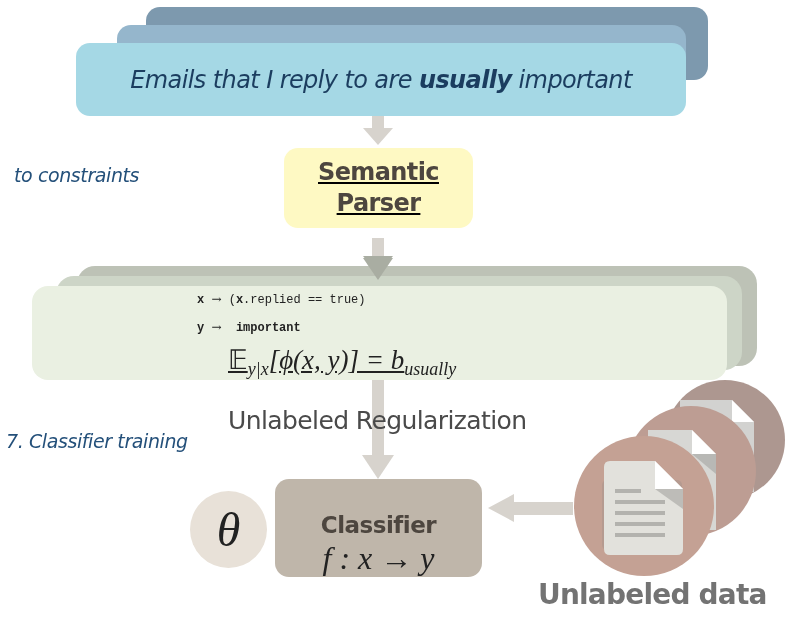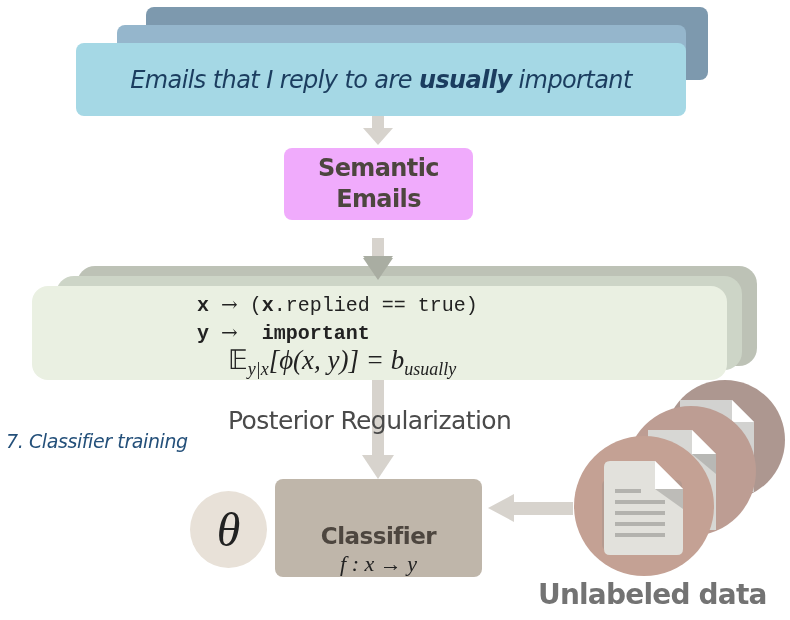--- a/index.html
+++ b/index.html
@@ -1,53 +1,53 @@
 <!DOCTYPE html>
 <html><head>
 <meta charset="utf-8">
 <style>
   html, body { margin:0; padding:0; }
   body { width:790px; height:620px; position:relative; background:#ffffff; overflow:hidden;
          font-family:"DejaVu Sans", sans-serif; }
   .abs { position:absolute; }
-  .rbox { position:absolute; border-radius:8px; }
+  .rbox { position:absolute; border-radius:14px; }
   
   .in-back { left:146px; top:7px; width:562px; height:73px; background:#7d99ae; }
   .in-mid  { left:117px; top:25px; width:569px; height:73px; background:#95b6cc; }
   .in-front{ left:76px; top:43px; width:610px; height:73px; background:#a5d8e5;
              display:flex; align-items:center; justify-content:center; }
   .in-text { font-family:"DejaVu Sans", sans-serif; font-style:italic; font-size:24px; color:#1b3d5f;
              letter-spacing:-0.6px; }
   .in-text b { font-weight:bold; }
 
   .step-label { position:absolute; font-family:"DejaVu Sans", sans-serif; font-style:italic;
                 color:#24507a; font-size:19px; line-height:27px; letter-spacing:-0.4px; }
 
-  .parser { left:284px; top:148px; width:189px; height:72px; background:#f0abfc;
-            display:flex; flex-direction:column; align-items:center; justify-content:center; }
+  .parser { left:284px; top:148px; width:189px; height:80px; background:#fef9c3;
+            display:flex; flex-direction:column; align-items:center; justify-content:center;text-decoration:underline; }
   .parser span { font-family:"DejaVu Sans", sans-serif; font-weight:bold; font-size:24px; color:#4d463f;
                  line-height:31px; letter-spacing:-0.6px; }
 
   
   .c-back { left:77px; top:266px; width:680px; height:100px; background:#bdc2b6; border-radius:18px; }
   .c-mid  { left:56px; top:276px; width:686px; height:94px; background:#cdd5c7; border-radius:18px; }
   .c-front{ left:32px; top:286px; width:695px; height:94px; background:#eaf0e2; border-radius:16px; }
-  .code-line { position:absolute; font-family:"Liberation Mono", monospace; font-size:20px; color:#222; white-space:pre; }
+  .code-line { position:absolute; font-family:"Liberation Mono", monospace; font-size:12px; color:#222; white-space:pre; }
   .code-line b { font-weight:bold; }
   .math { position:absolute; font-family:"Liberation Serif", serif; font-size:27px; color:#222; font-style:italic; white-space:pre; }
   .math .up { font-style:normal; }
   .math sub { font-size:18px; }
 
   .pr-label { position:absolute; left:228px; top:406px; font-family:"DejaVu Sans", sans-serif; font-size:25px;
               color:#4a4a4a; letter-spacing:-0.6px; white-space:nowrap; }
 
   .classifier { left:275px; top:479px; width:207px; height:98px; background:#bfb6aa;
                 display:flex; flex-direction:column; align-items:center; justify-content:flex-end; }
   .classifier .t { font-family:"DejaVu Sans", sans-serif; font-weight:bold; font-size:23px; color:#4d463f; letter-spacing:-0.5px; }
-  .classifier .m { font-family:"Liberation Serif", serif; font-style:italic; font-size:22px; color:#222; margin-top:2px; }
+  .classifier .m { font-family:"Liberation Serif", serif; font-style:italic; font-size:32px; color:#222; margin-top:2px; }
 
   .theta { left:190px; top:491px; width:77px; height:77px; border-radius:50%; background:#e8e1d8;
            display:flex; align-items:center; justify-content:center;
            font-family:"Liberation Serif", serif; font-style:italic; font-size:48px; color:#222; }
 
   .unl-label { position:absolute; left:538px; top:578px; font-family:"DejaVu Sans", sans-serif; font-weight:bold;
                font-size:28px; color:#737373; letter-spacing:-0.8px; white-space:nowrap; }
 </style>
 </head>
 <body>
@@ -69,41 +69,42 @@
 
     <rect x="372" y="380" width="12" height="80"></rect>
     <polygon points="362,455 394,455 378,479"></polygon>
 
     <rect x="513" y="502" width="60" height="13"></rect>
     <polygon points="488,508 514,494 514,522"></polygon>
   </g>
 </svg>
 
 <div class="step-label" style="left:14px;top:162px;">
+  <div>to constraints</div>
 </div>
 
 <div class="rbox parser">
   <span>Semantic</span>
-  <span>Emails</span>
+  <span>Parser</span>
 </div>
 
 <div class="rbox c-back"></div>
 <div class="rbox c-mid"></div>
 <div class="rbox c-front"></div>
 <svg class="abs" style="left:0;top:0" width="790" height="620">
   <polygon points="363,258 393,258 378,280" fill="#a9ada2"></polygon>
 </svg>
 
 <div class="code-line" style="left:197px;top:292px;"><b>x</b> <span style="font-family:'DejaVu Serif',serif">→</span><span> (</span><b>x</b><span>.replied == true)</span></div>
 
 <div class="code-line" style="left:197px;top:320px;text-align:center;"><b>y</b> <span style="font-family:'DejaVu Serif',serif">→</span>  <b>important</b></div>
 
-<div class="math" style="left:228px;top:344px;"><span class="up">𝔼</span><sub>y|x</sub><span>[ϕ(x, y)] = b</span><sub>usually</sub></div>
+<div class="math" style="left:228px;top:344px;text-decoration:underline;"><span class="up">𝔼</span><sub>y|x</sub><span>[ϕ(x, y)] = b</span><sub>usually</sub></div>
 
-<div class="pr-label">Posterior Regularization</div>
+<div class="pr-label">Unlabeled Regularization</div>
 
 <div class="step-label" style="left:6px;top:428px;">
   <div>7. Classifier training</div>
 </div>
 
 <div class="abs theta">
     <span>θ</span>
   </div>
 
 <div class="rbox classifier">

